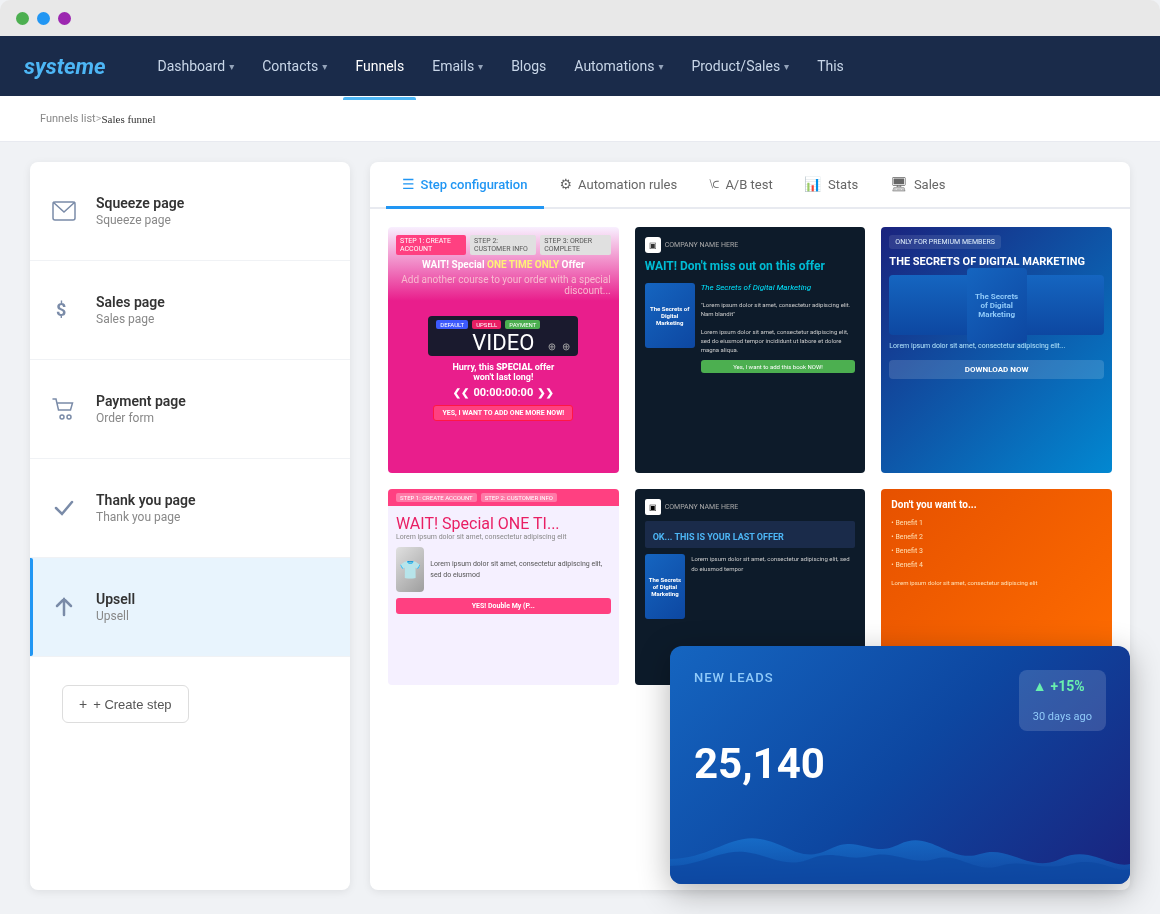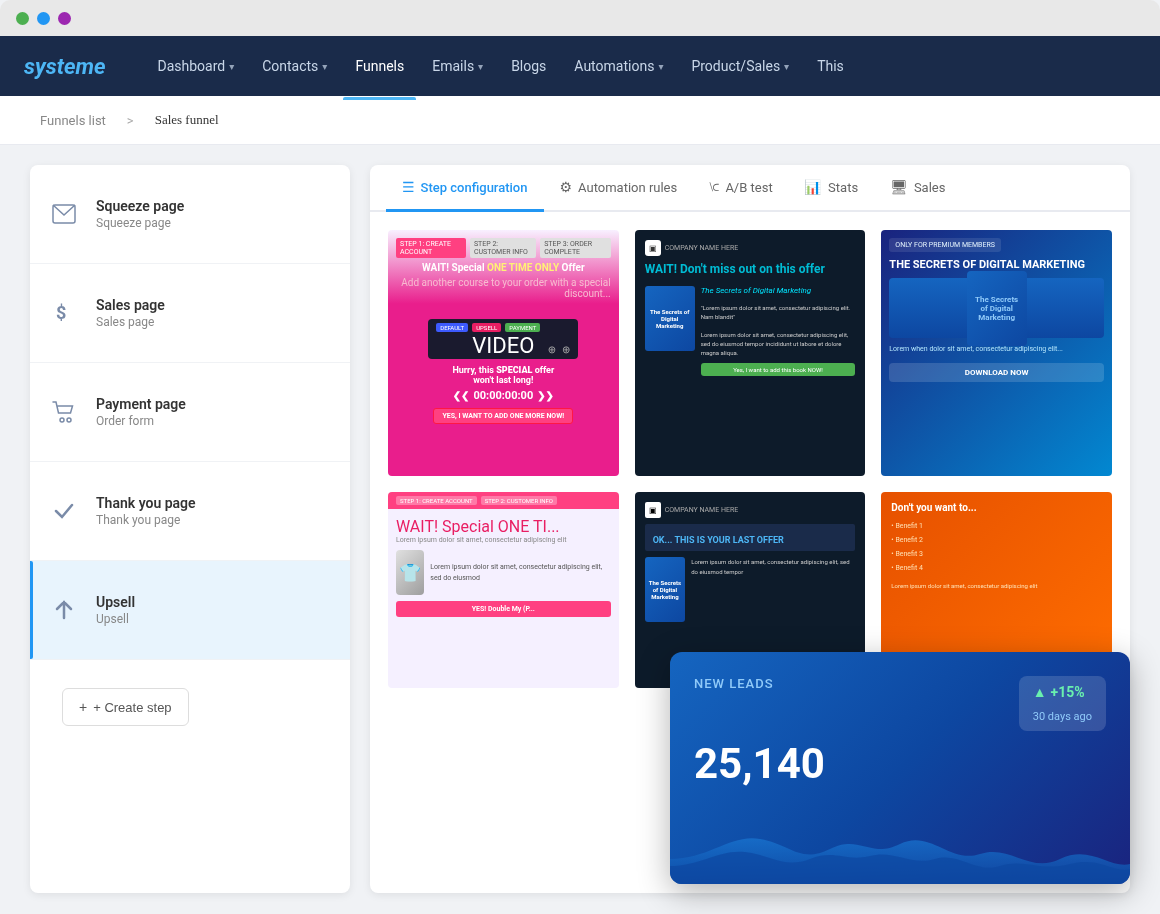--- a/index.html
+++ b/index.html
@@ -75,22 +75,22 @@
     }
     .nav-chevron { font-size: 10px; opacity: 0.7; }
 
     
     .breadcrumb-bar {
       background: #fff;
       padding: 16px 40px;
       border-bottom: 1px solid #e8eaf0;
       display: flex;
       align-items: center;
-      gap: 21px;
-      font-size: 13px;
+      gap: 0;
+      font-size: 11px;
       color: #666;
     }
     .breadcrumb-link { color: #888; cursor: pointer; }
     .breadcrumb-sep { color: #aaa; }
     .breadcrumb-current { color: #333; font-weight: 500; font-family: Liberation Serif, serif; }
 
     
     .main-content {
       display: flex;
       height: calc(914px - 36px - 60px - 50px);
@@ -523,21 +523,21 @@
       text-align: center;
     }
     .leads-badge-value {
       color: #69f0ae;
       font-size: 14px;
       font-weight: 700;
       display: flex;
       align-items: center;
       gap: 4px;
     }
-    .leads-badge-period { color: #90caf9; font-size: 11px; margin-top: 10px; text-align: center; }
+    .leads-badge-period { color: #90caf9; font-size: 11px; margin-top: 16px; text-align: center; }
     .leads-value {
       color: #fff;
       font-size: 42px;
       font-weight: 700;
       margin-bottom: 16px;
     }
     .leads-chart {
       position: relative;
       height: 80px;
       margin: 0 -24px -24px;
@@ -789,21 +789,21 @@
 
       <div class="template-card" style="height:250px;">
         <div class="tpl-3" style="height:100%;">
           <div style="background: rgba(255,255,255,0.1); padding:3px 6px; border-radius:3px; font-size:7px; color:#e3f2fd; margin-bottom:6px; width:fit-content;">
             ONLY FOR PREMIUM MEMBERS
           </div>
           <div class="tpl-3-title">THE SECRETS OF DIGITAL MARKETING</div>
           <div class="tpl-3-img">
             <div style="width:60px; height:75px; background:linear-gradient(135deg,#1565c0,#0d47a1); border-radius:4px; display:flex; align-items:center; justify-content:center; padding:6px; font-size:8px; color:#90caf9; text-align:center; font-weight:700;">The Secrets of Digital Marketing</div>
           </div>
-          <div style="font-size:7px; color:#b3e5fc; margin-bottom:8px; line-height:1.5;">Lorem when dolor sit amet, consectetur adipiscing elit...</div>
+          <div style="font-size:7px; color:#b3e5fc; margin-bottom:8px; line-height:1.5;">Lorem ipsum dolor sit amet, consectetur adipiscing elit...</div>
           <div class="tpl-3-download" style="font-size:8px; background:rgba(255,255,255,0.15); border-radius:4px; padding:5px; text-align:center; color:#fff; font-weight:700;">DOWNLOAD NOW</div>
         </div>
       </div>
 
       <div class="template-card" style="height:200px;">
         <div class="tpl-4" style="height:100%;">
           <div class="tpl-4-header">
             <div class="tpl-4-step">STEP 1: CREATE ACCOUNT</div>
             <div class="tpl-4-step">STEP 2: CUSTOMER INFO</div>
           </div>

